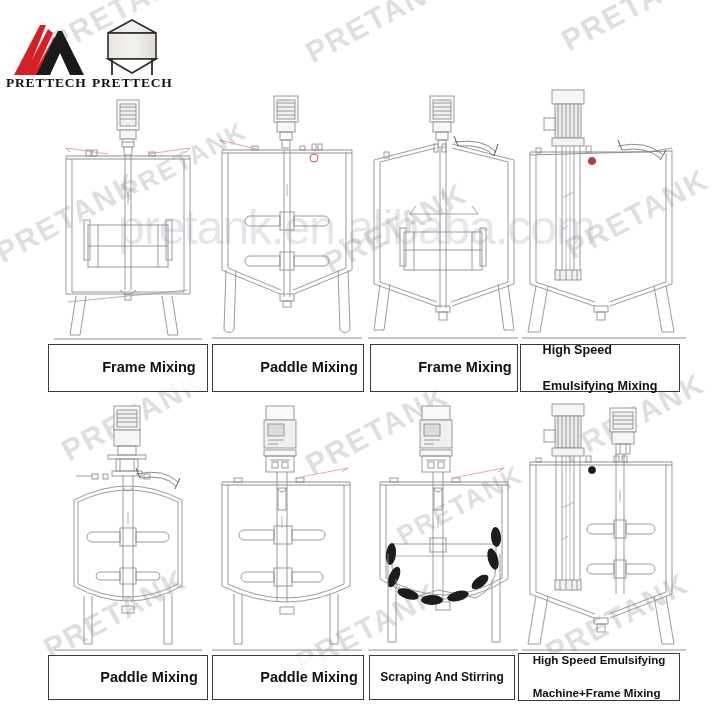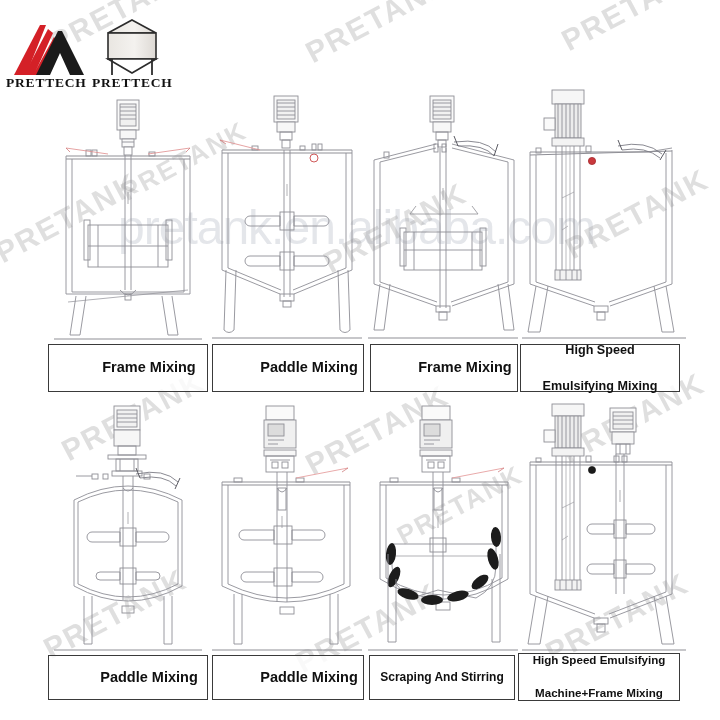--- a/index.html
+++ b/index.html
@@ -61,21 +61,20 @@
   .grid{position:absolute;left:0;top:0;width:720px;height:720px;z-index:6;}
   .cell{position:absolute;}
   .tank-box{position:absolute;left:0;top:0;width:100%;height:100%;}
   .tank-box svg{display:block;width:100%;height:100%;}
 
   .label-box{
     position:absolute;
     border:1.6px solid #3a3a3a;
     background:rgba(255,255,255,0.82);
     display:flex;align-items:center;justify-content:center;
-    text-align:center;
     box-sizing:border-box;
     z-index:8;
   }
   .label-box span{
     font-family:"Liberation Sans", sans-serif;
     font-weight:bold;
     color:#101010;
     line-height:1.45;
     display:block;
     padding:0 4px;

